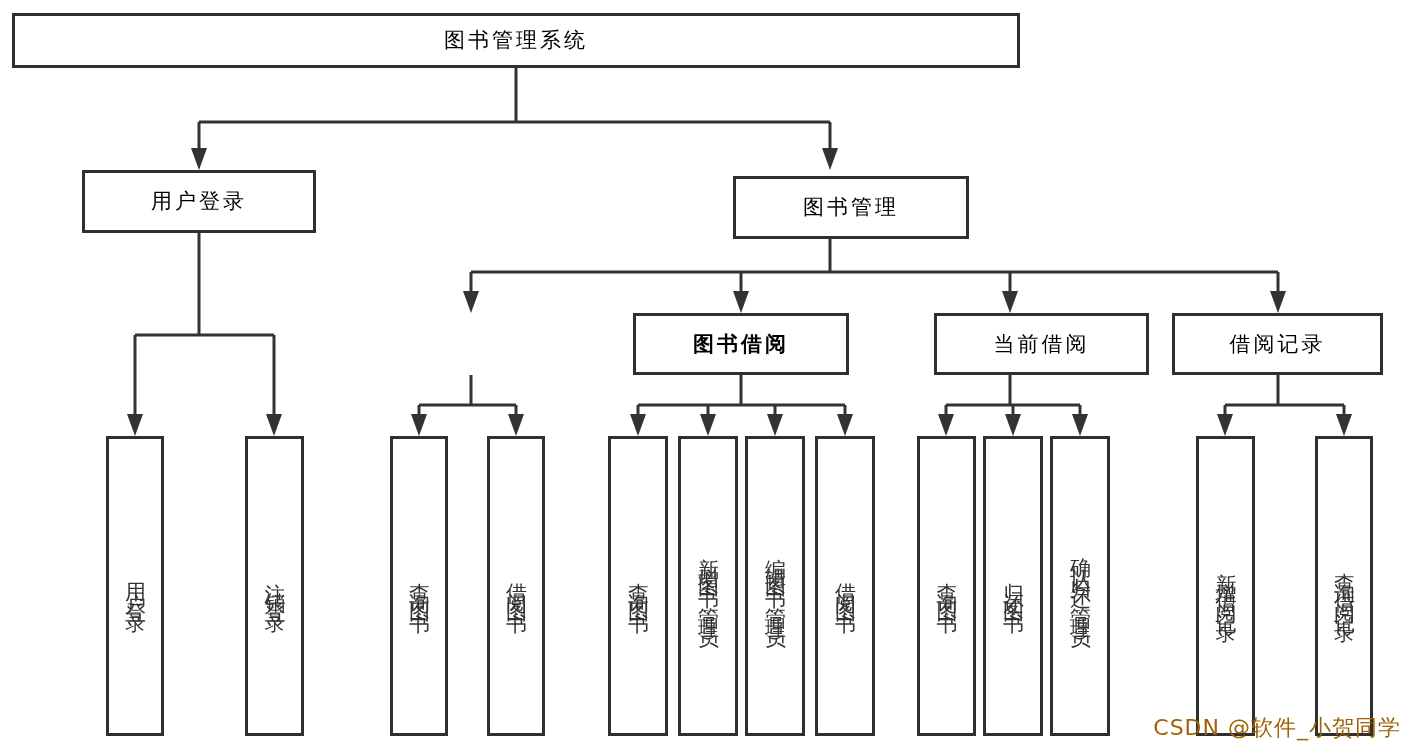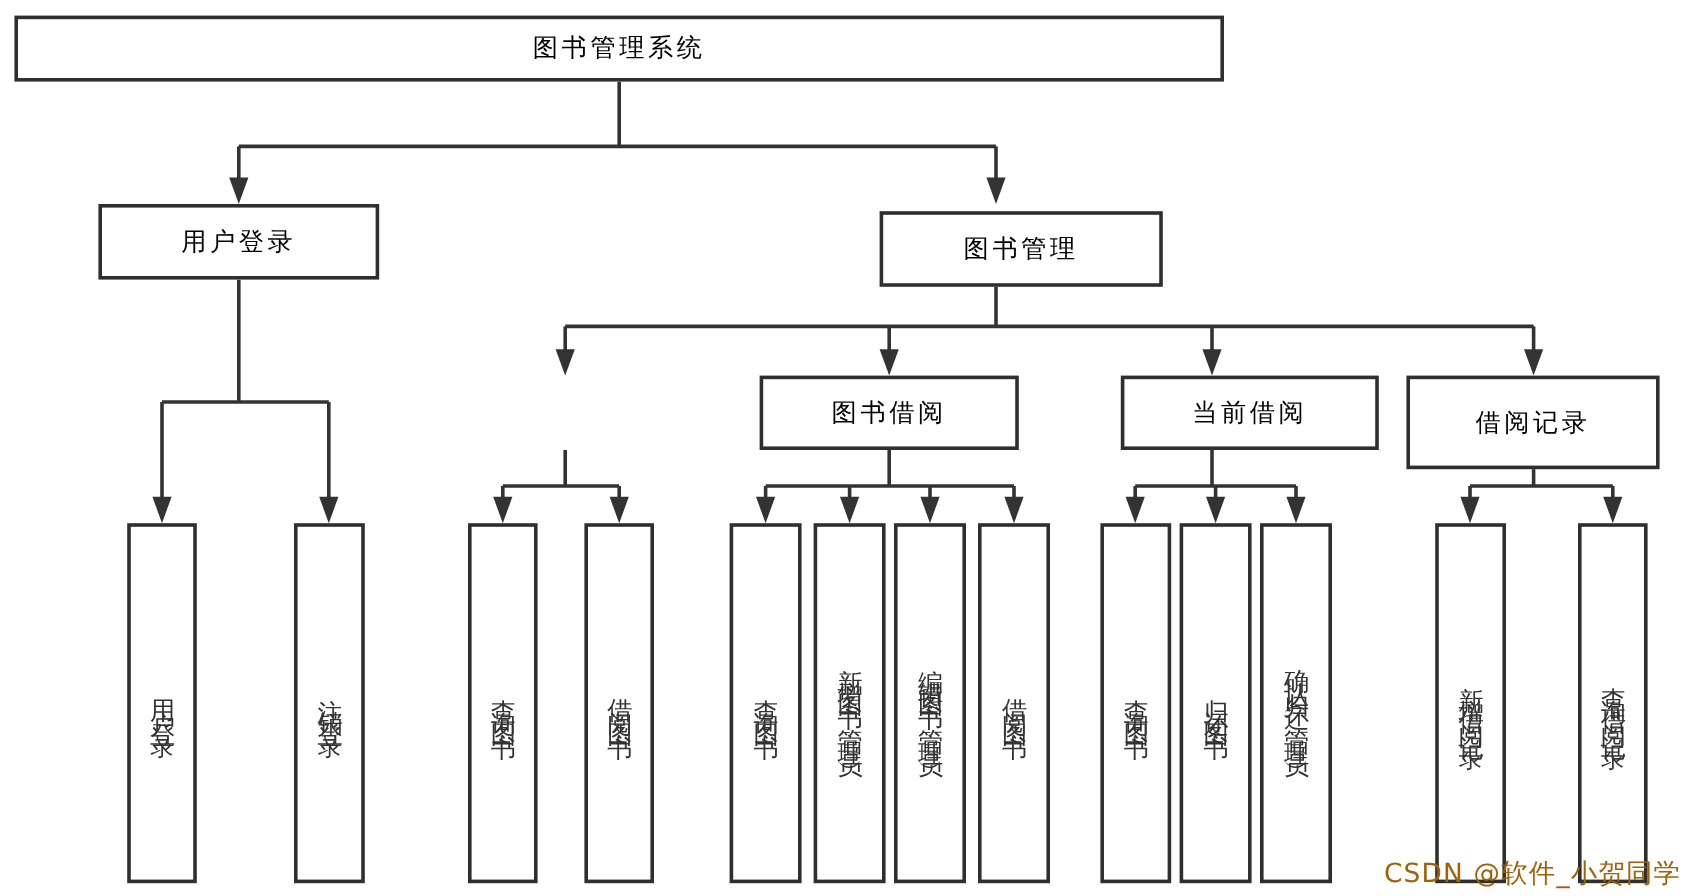--- a/index.html
+++ b/index.html
@@ -141,27 +141,27 @@
     <span class="hlabel">图书管理系统</span>
   </div>
 
   <div class="node" style="left:82px; top:170px; width:234px; height:63px;">
     <span class="hlabel">用户登录</span>
   </div>
   <div class="node" style="left:712px; top:176px; width:236px; height:63px;margin-left:21px;">
     <span class="hlabel">图书管理</span>
   </div>
 
-  <div class="node" style="left:633px; top:313px; width:216px; height:62px;">
+  <div class="node" style="left:633px; top:313px; width:216px; height:62px;font-weight:bold;">
     <span class="hlabel">图书借阅</span>
   </div>
   <div class="node" style="left:902px; top:313px; width:215px; height:62px;margin-left:32px;">
     <span class="hlabel">当前借阅</span>
   </div>
-  <div class="node" style="left:1172px; top:313px; width:211px; height:78px;">
+  <div class="node" style="left:1172px; top:313px; width:211px; height:62px;">
     <span class="hlabel">借阅记录</span>
   </div>
 
   <div class="leaf" style="left:106px; top:436px; width:58px; height:300px;">
     <span class="vlabel">用户登录</span>
   </div>
   <div class="leaf" style="left:245px; top:436px; width:59px; height:300px;">
     <span class="vlabel">注销登录</span>
   </div>
 

